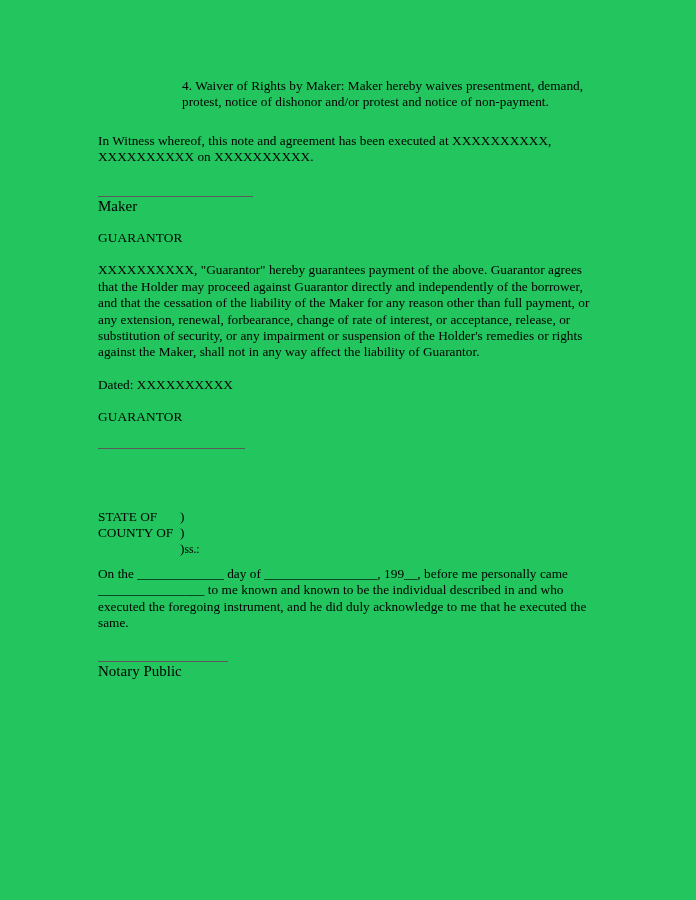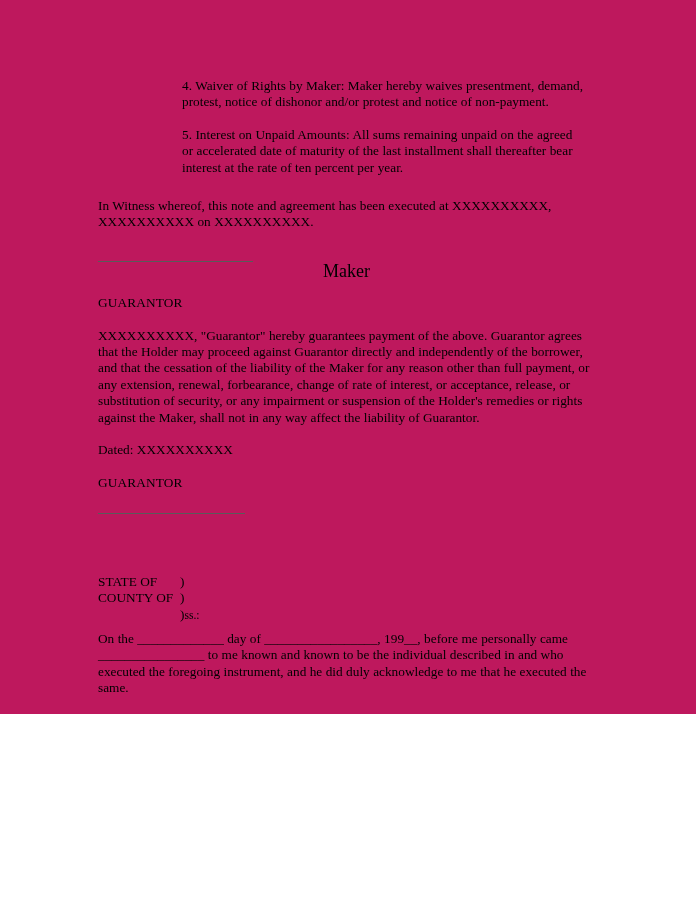--- a/index.html
+++ b/index.html
@@ -12,22 +12,22 @@
     width: 696px;
     height: 900px;
     overflow: hidden;
     font-family: "Liberation Serif", "DejaVu Serif", serif;
     color: #000000;
     -webkit-font-smoothing: antialiased;
   }
   .page {
     position: relative;
     width: 696px;
-    height: 714px;
-    background: #be185d;
+    height: 900px;
+    background: #22c55e;
     box-sizing: border-box;
   }
   .content {
     position: absolute;
     left: 98px;
     top: 78px;
     width: 497px;
   }
 
   
@@ -59,23 +59,22 @@
   }
   .sig-rule {
     border-top: 1px solid #5a5a5a;
     height: 0;
     margin: 0 0 1px 0;
   }
   .sig-rule.w-maker   { width: 155px; }
   .sig-rule.w-guar    { width: 147px; }
   .sig-rule.w-notary  { width: 130px; }
   .sig-label {
-    font-size: 18px;
+    font-size: 15px;
     line-height: 16.4px;
-    text-align: center;
   }
 
   
   .venue {
     font-size: 13.3px;
     line-height: 16.4px;
     margin: 0 0 2px 0;
   }
   .venue-row {
     display: block;
@@ -91,21 +90,20 @@
   }
 </style>
 </head>
 <body>
 
 <div class="page">
   <div class="content">
 
     <p class="para numbered">4. Waiver of Rights by Maker: Maker hereby waives presentment, demand, protest, notice of dishonor and/or protest and notice of non-payment.</p>
 
-    <p class="para numbered">5. Interest on Unpaid Amounts: All sums remaining unpaid on the agreed or accelerated date of maturity of the last installment shall thereafter bear interest at the rate of ten percent per year.</p>
 
     <div class="gap-sm"></div>
 
     <p class="para">In Witness whereof, this note and agreement has been executed at XXXXXXXXXX, XXXXXXXXXX on XXXXXXXXXX.</p>
 
     <div class="gap-md"></div>
 
     <div class="sig-block">
       <div class="sig-rule w-maker"></div>
       <div class="sig-label">Maker</div>
@@ -132,15 +130,19 @@
       <span class="venue-row"><span class="venue-left">COUNTY OF</span><span>)</span></span>
       <span class="venue-row"><span class="venue-left"></span><span>)</span><span class="venue-ss">ss.:</span></span>
     </div>
 
     <div class="gap-sm"></div>
 
     <p class="para">On the _____________ day of _________________, 199__, before me personally came ________________ to me known and known to be the individual described in and who executed the foregoing instrument, and he did duly acknowledge to me that he executed the same.</p>
 
     <div class="gap-md"></div>
 
+    <div class="sig-block">
+      <div class="sig-rule w-notary"></div>
+      <div class="sig-label">Notary Public</div>
+    </div>
 
   </div>
 </div>
 
 </body></html>

